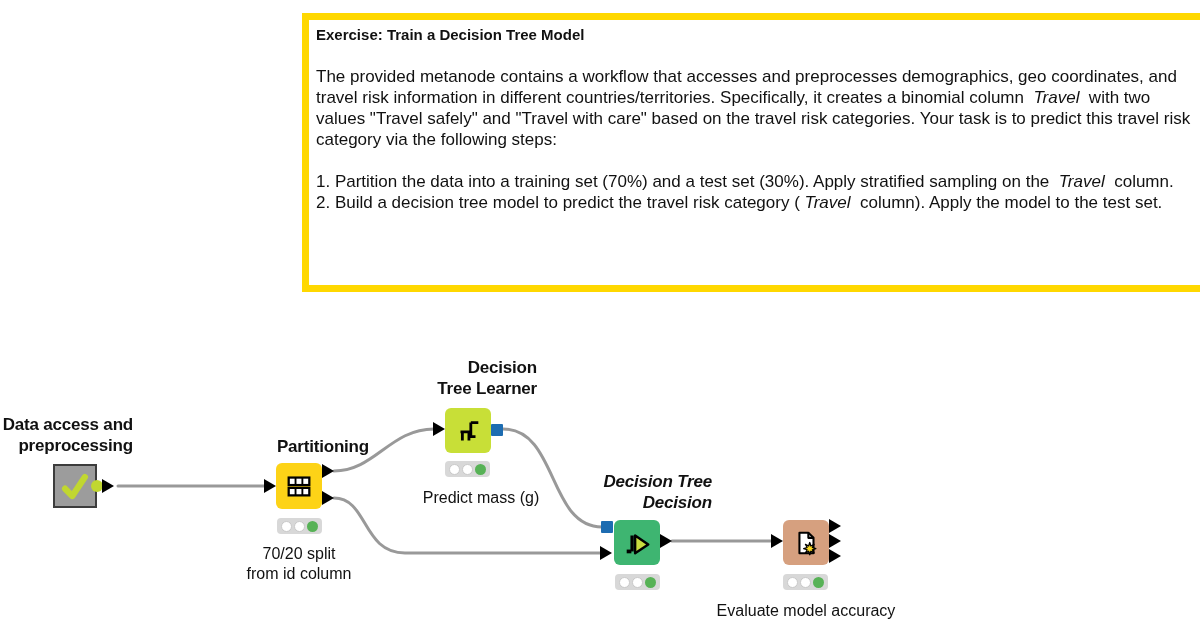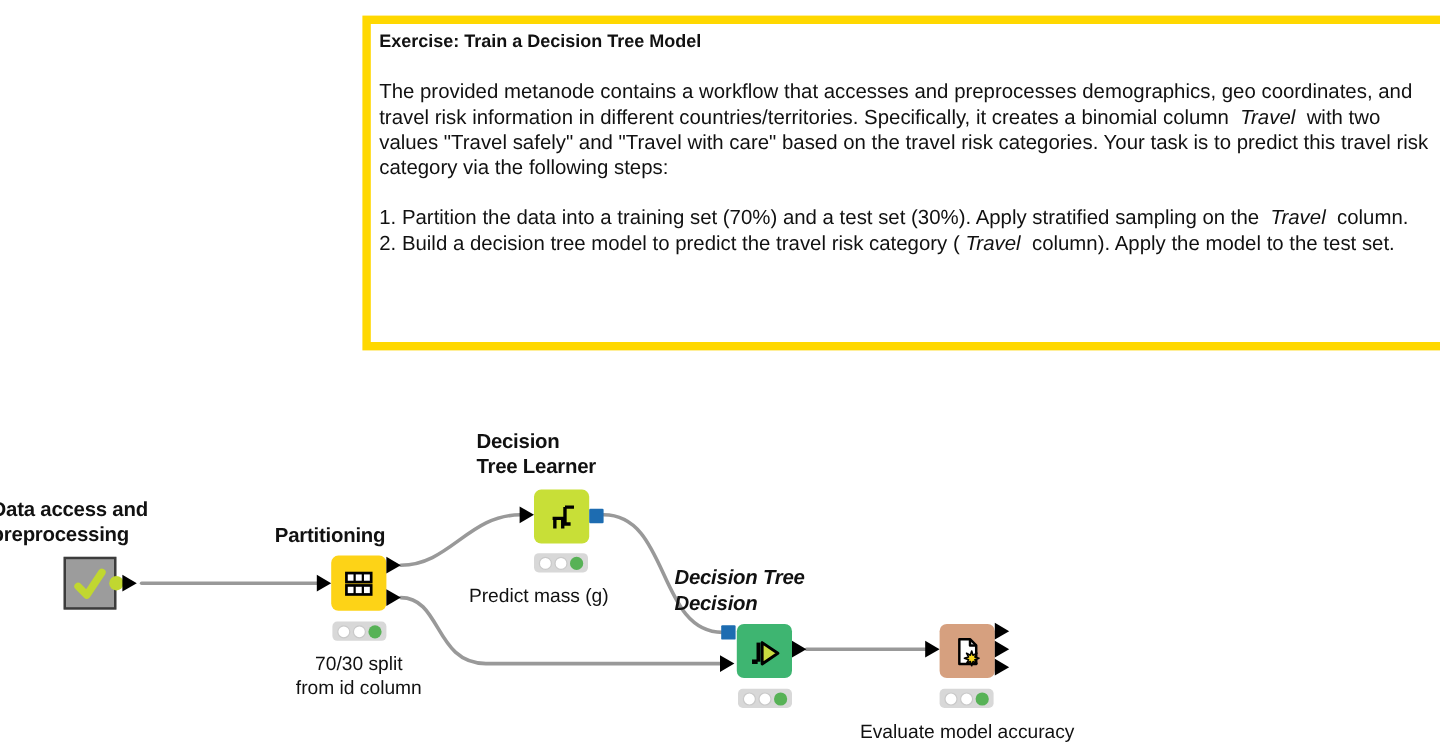--- a/index.html
+++ b/index.html
@@ -24,21 +24,21 @@
   .node-body {
     position:absolute; width:46px; height:45px; border-radius:6px;
     display:flex; align-items:center; justify-content:center;
   }
   .metanode {
     position:absolute; left:53px; top:464px; width:44px; height:44px;
     background:#9C9C9C; border:2px solid #3C3C3C; border-radius:0;
     display:flex; align-items:center; justify-content:center;
   }
   .node-label {
-    position:absolute; text-align:left; font-weight:bold;
+    position:absolute; text-align:right; font-weight:bold;
     font-size:17px; line-height:21px; letter-spacing:-0.2px; color:#111;
   }
   .node-caption {
     position:absolute; text-align:center; font-size:16px; line-height:20px; color:#111;
   }
 
   
   .tri {
     position:absolute; width:0; height:0;
     border-top:7px solid transparent; border-bottom:7px solid transparent;
@@ -110,41 +110,41 @@
     </svg>
   </div>
   <div class="tri" style="left:322px; top:464px;"></div>
   <div class="tri" style="left:322px; top:491px;"></div>
   <div class="tl" style="left:277px; top:518px;">
     <span class="dot off"></span>
       <span class="dot off"></span>
       <span class="dot on" style="background-color: rgb(87, 178, 86);"></span>
   </div>
   <div class="node-caption" style="left:219px; top:544px; width:160px;">
-    <div>70/30 split</div>
+    <div>70/20 split</div>
     <div>from id column</div>
   </div>
 
   <div class="node-label" style="left:397px; top:357px; width:140px;">
     <div>Decision</div>
     <div>Tree Learner</div>
   </div>
   <div class="tri" style="left:433px; top:422px;"></div>
   <div class="node-body" style="left: 445px; top: 408px; background-color: rgb(200, 223, 55);">
     <svg width="30" height="30" viewBox="0 0 32 32">
       <path d="M19,7 H27 M19,7 V17 M8,17 H19 M10,17 V26 M17,17 V26 M19,17 V22 H24" fill="none" stroke="#000" stroke-width="3"></path>
     </svg>
   </div>
   <div class="port-square" style="left: 491px; top: 424px; background-color: rgb(29, 108, 177);"></div>
   <div class="tl" style="left:445px; top:461px;">
     <span class="dot off"></span>
       <span class="dot off"></span>
       <span class="dot on" style="background-color: rgb(87, 178, 86);"></span>
   </div>
-  <div class="node-caption" style="left:359px; top:488px; width:180px;">
+  <div class="node-caption" style="left:391px; top:488px; width:180px;">
     <div>Predict mass (g)</div>
   </div>
 
   <div class="node-label" style="left:562px; top:471px; width:150px;font-style:italic;">
     <div>Decision Tree</div>
     <div>Decision</div>
   </div>
   <div class="port-square" style="left: 601px; top: 521px; background-color: rgb(29, 108, 177);"></div>
   <div class="tri" style="left:600px; top:546px;"></div>
   <div class="node-body" style="left: 614px; top: 520px; background-color: rgb(62, 181, 113);">

